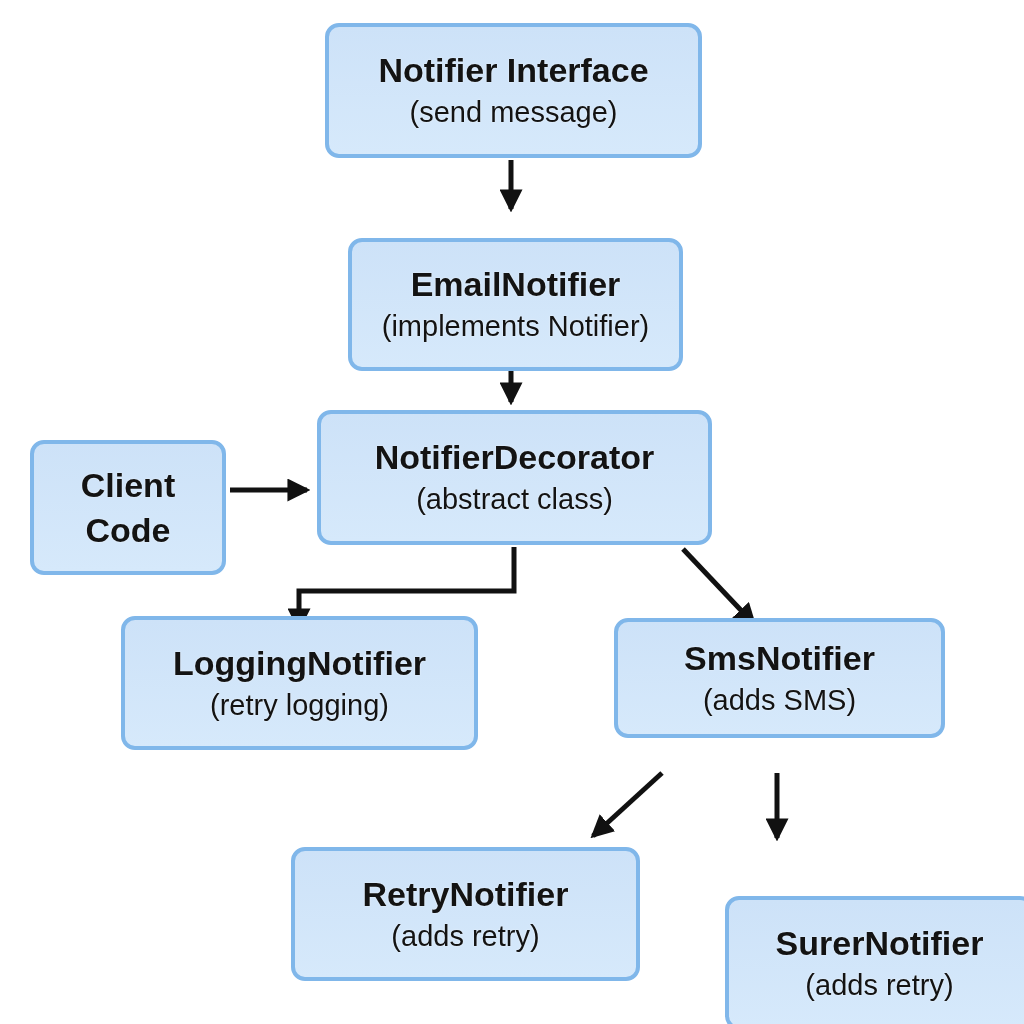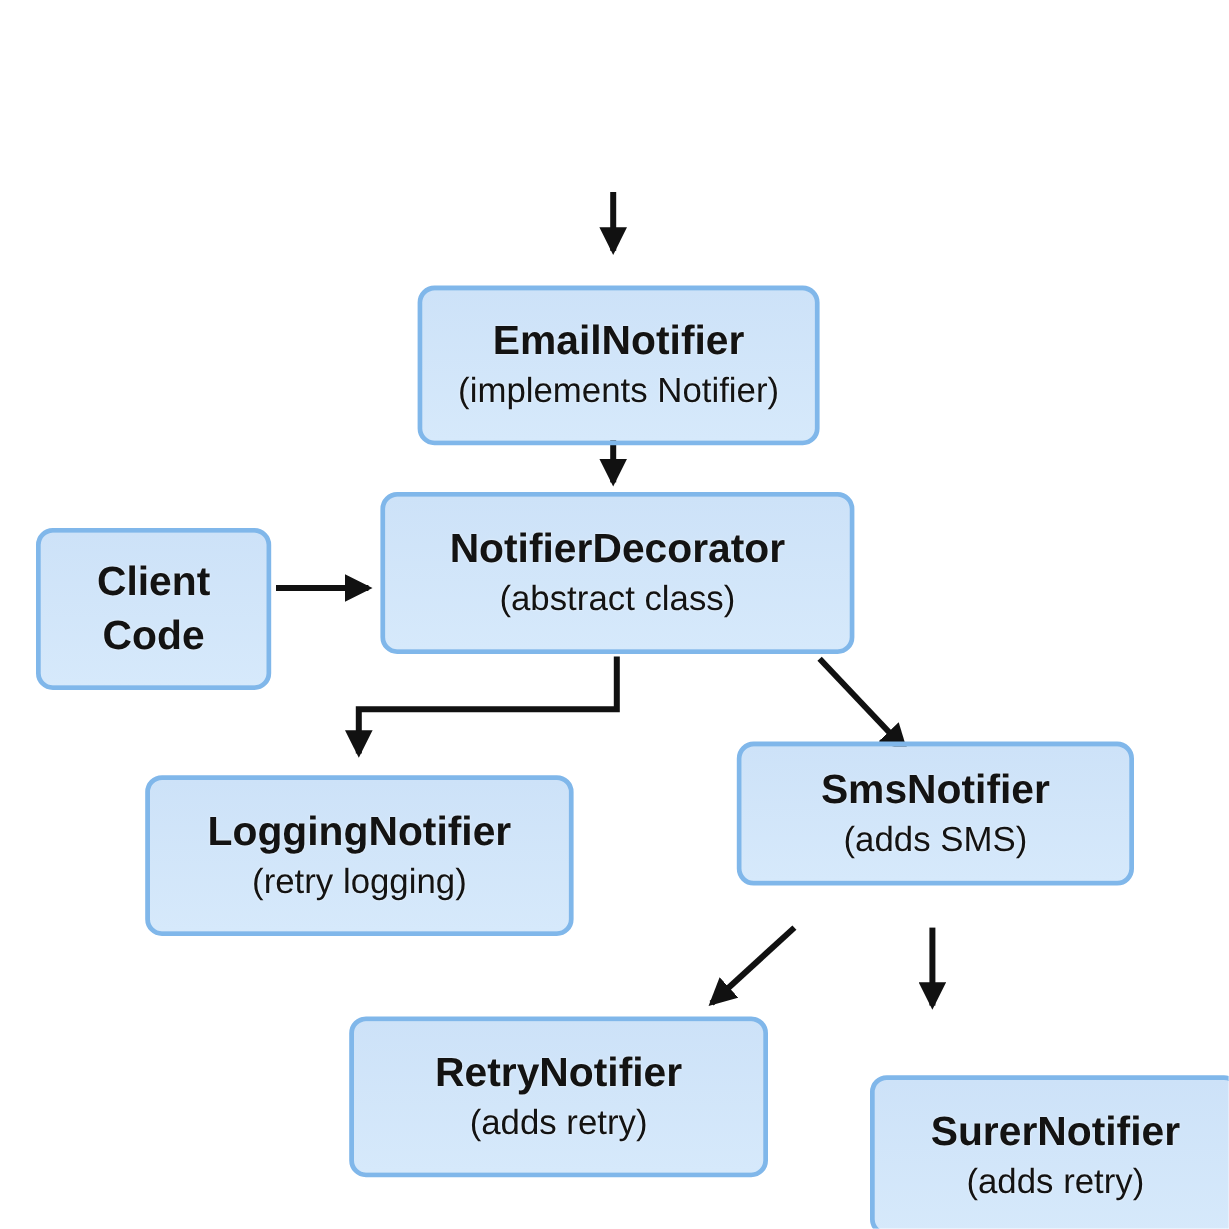--- a/index.html
+++ b/index.html
@@ -48,21 +48,21 @@
     font-weight: normal;
     font-size: 29px;
     line-height: 1.35;
     text-shadow: 0 0 2px rgba(255,255,255,0.7);
   }
   
   #node-notifier-interface { left: 325px; top: 23px;  width: 377px; height: 135px; }
   #node-email-notifier     { left: 348px; top: 215px; width: 335px; height: 133px; margin-top: 23px; }
   #node-client-code        { left: 30px;  top: 440px; width: 196px; height: 135px; }
   #node-notifier-decorator { left: 317px; top: 410px; width: 395px; height: 135px; }
-  #node-logging-notifier   { left: 121px; top: 646px; width: 357px; height: 134px; }
+  #node-logging-notifier   { left: 121px; top: 616px; width: 357px; height: 134px; }
   #node-sms-notifier       { left: 614px; top: 618px; width: 331px; height: 120px; }
   #node-retry-notifier     { left: 291px; top: 847px; width: 349px; height: 134px; }
   #node-surer-notifier     { left: 689px; top: 896px; width: 309px; height: 134px; margin-left: 36px; }
 </style>
 </head>
 <body>
 
 <div id="canvas">
 
   <svg id="edges" viewBox="0 0 1024 1024" xmlns="http://www.w3.org/2000/svg">
@@ -75,20 +75,24 @@
       <path d="M511 160 L511 209" marker-end="url(#arrowhead)"></path>
       <path d="M511 350 L511 402" marker-end="url(#arrowhead)"></path>
       <path d="M230 490 L307 490" marker-end="url(#arrowhead)"></path>
       <path d="M514 547 L514 591 L299 591 L299 628" marker-end="url(#arrowhead)"></path>
       <path d="M683 549 L754 624" marker-end="url(#arrowhead)"></path>
       <path d="M662 773 L593 836" marker-end="url(#arrowhead)"></path>
       <path d="M777 773 L777 838" marker-end="url(#arrowhead)"></path>
     </g>
   </svg>
 
+  <div class="node" id="node-notifier-interface">
+    <div class="title">Notifier Interface</div>
+    <div class="subtitle">(send message)</div>
+  </div>
 
   <div class="node" id="node-email-notifier">
     <div class="title">EmailNotifier</div>
     <div class="subtitle">(implements Notifier)</div>
   </div>
 
   <div class="node" id="node-notifier-decorator">
     <div class="title">NotifierDecorator</div>
     <div class="subtitle">(abstract class)</div>
   </div>

